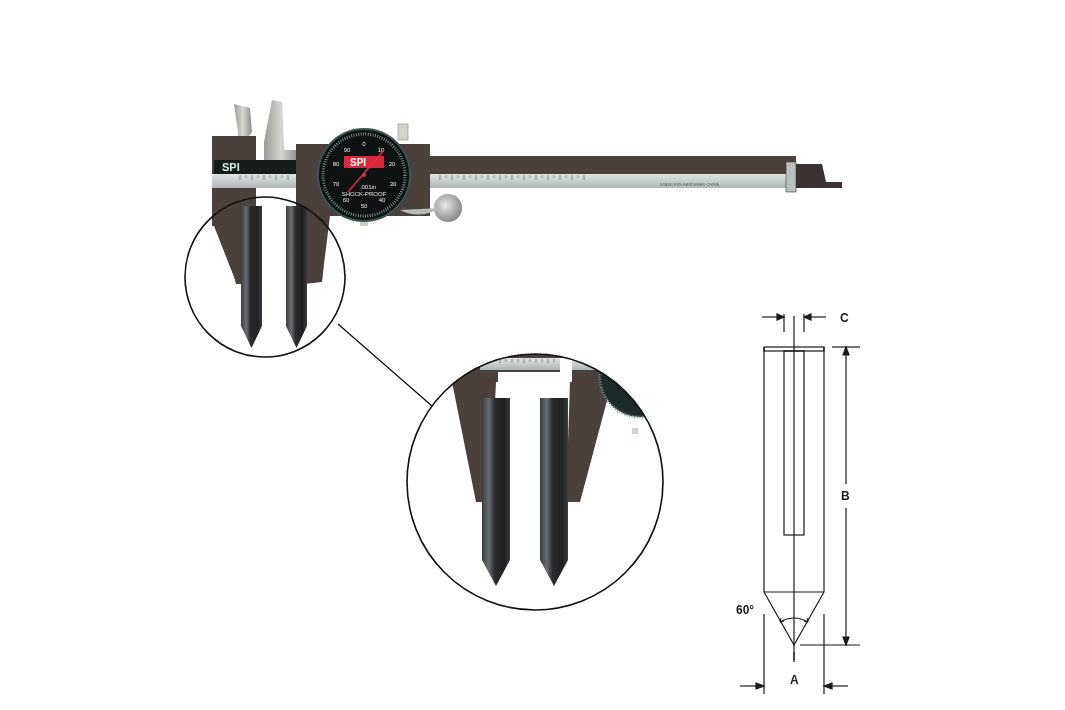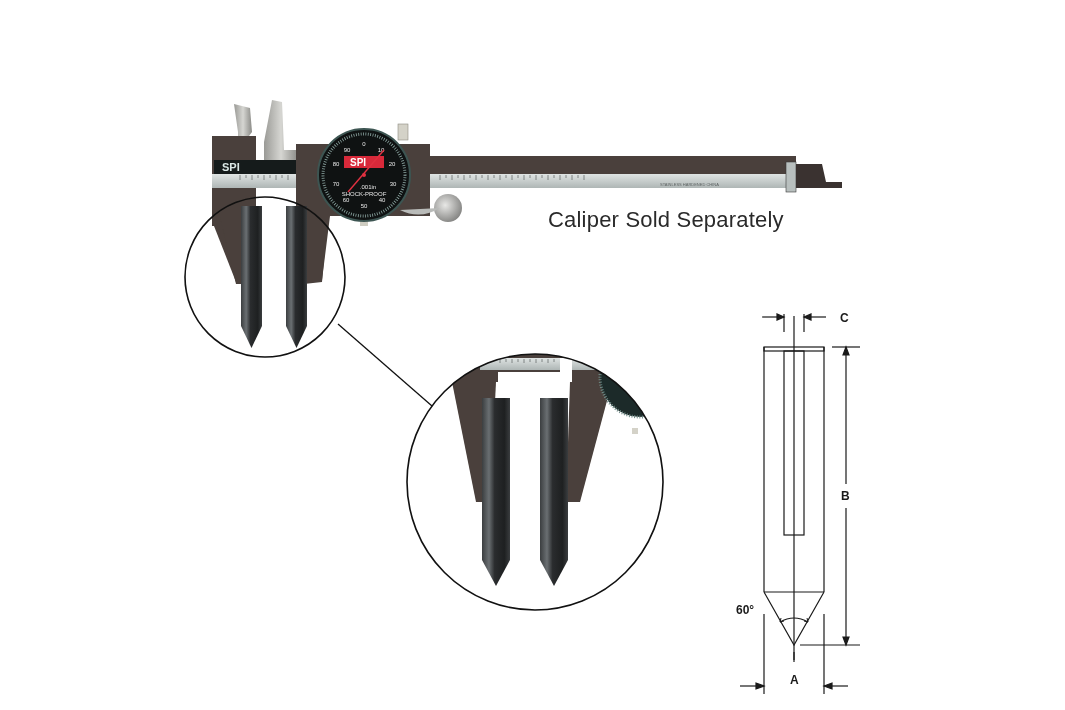--- a/index.html
+++ b/index.html
@@ -172,14 +172,13 @@
       <path d="M824 654 l8 -3 v6 z" fill="#1a1a1a"></path>
       <line x1="794" y1="620" x2="794" y2="628"></line>
     </g>
 
     <text class="dim-label" x="840" y="290">C</text>
     <text class="dim-label" x="841" y="468">B</text>
     <text class="dim-label" x="790" y="652">A</text>
     <text class="dim-label" x="736" y="582">60°</text>
   </svg>
 
-  <div class="caption">Caliper Sold Separately</div>
 </div>
 
 </body></html>

